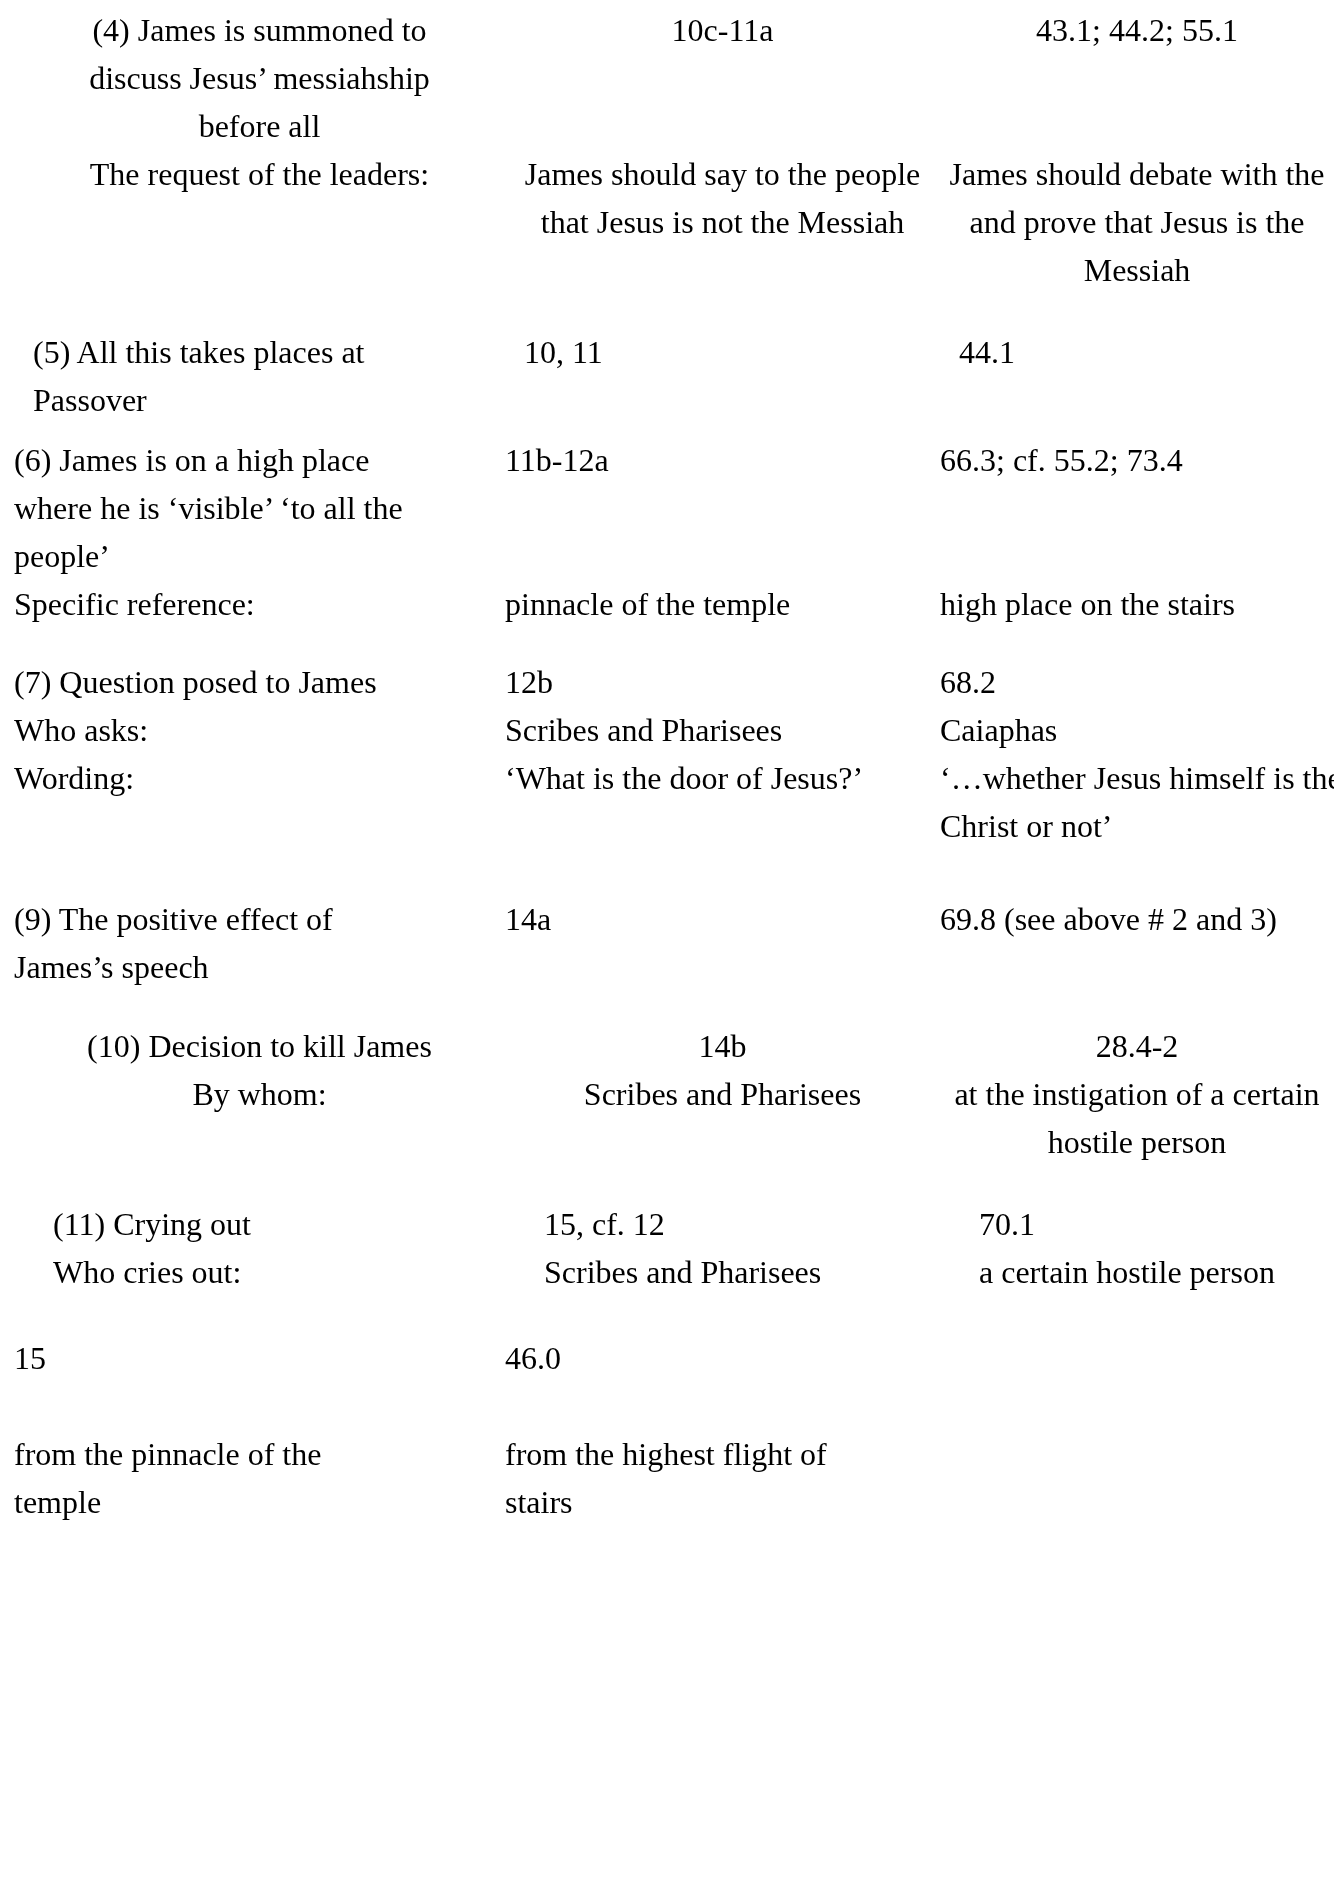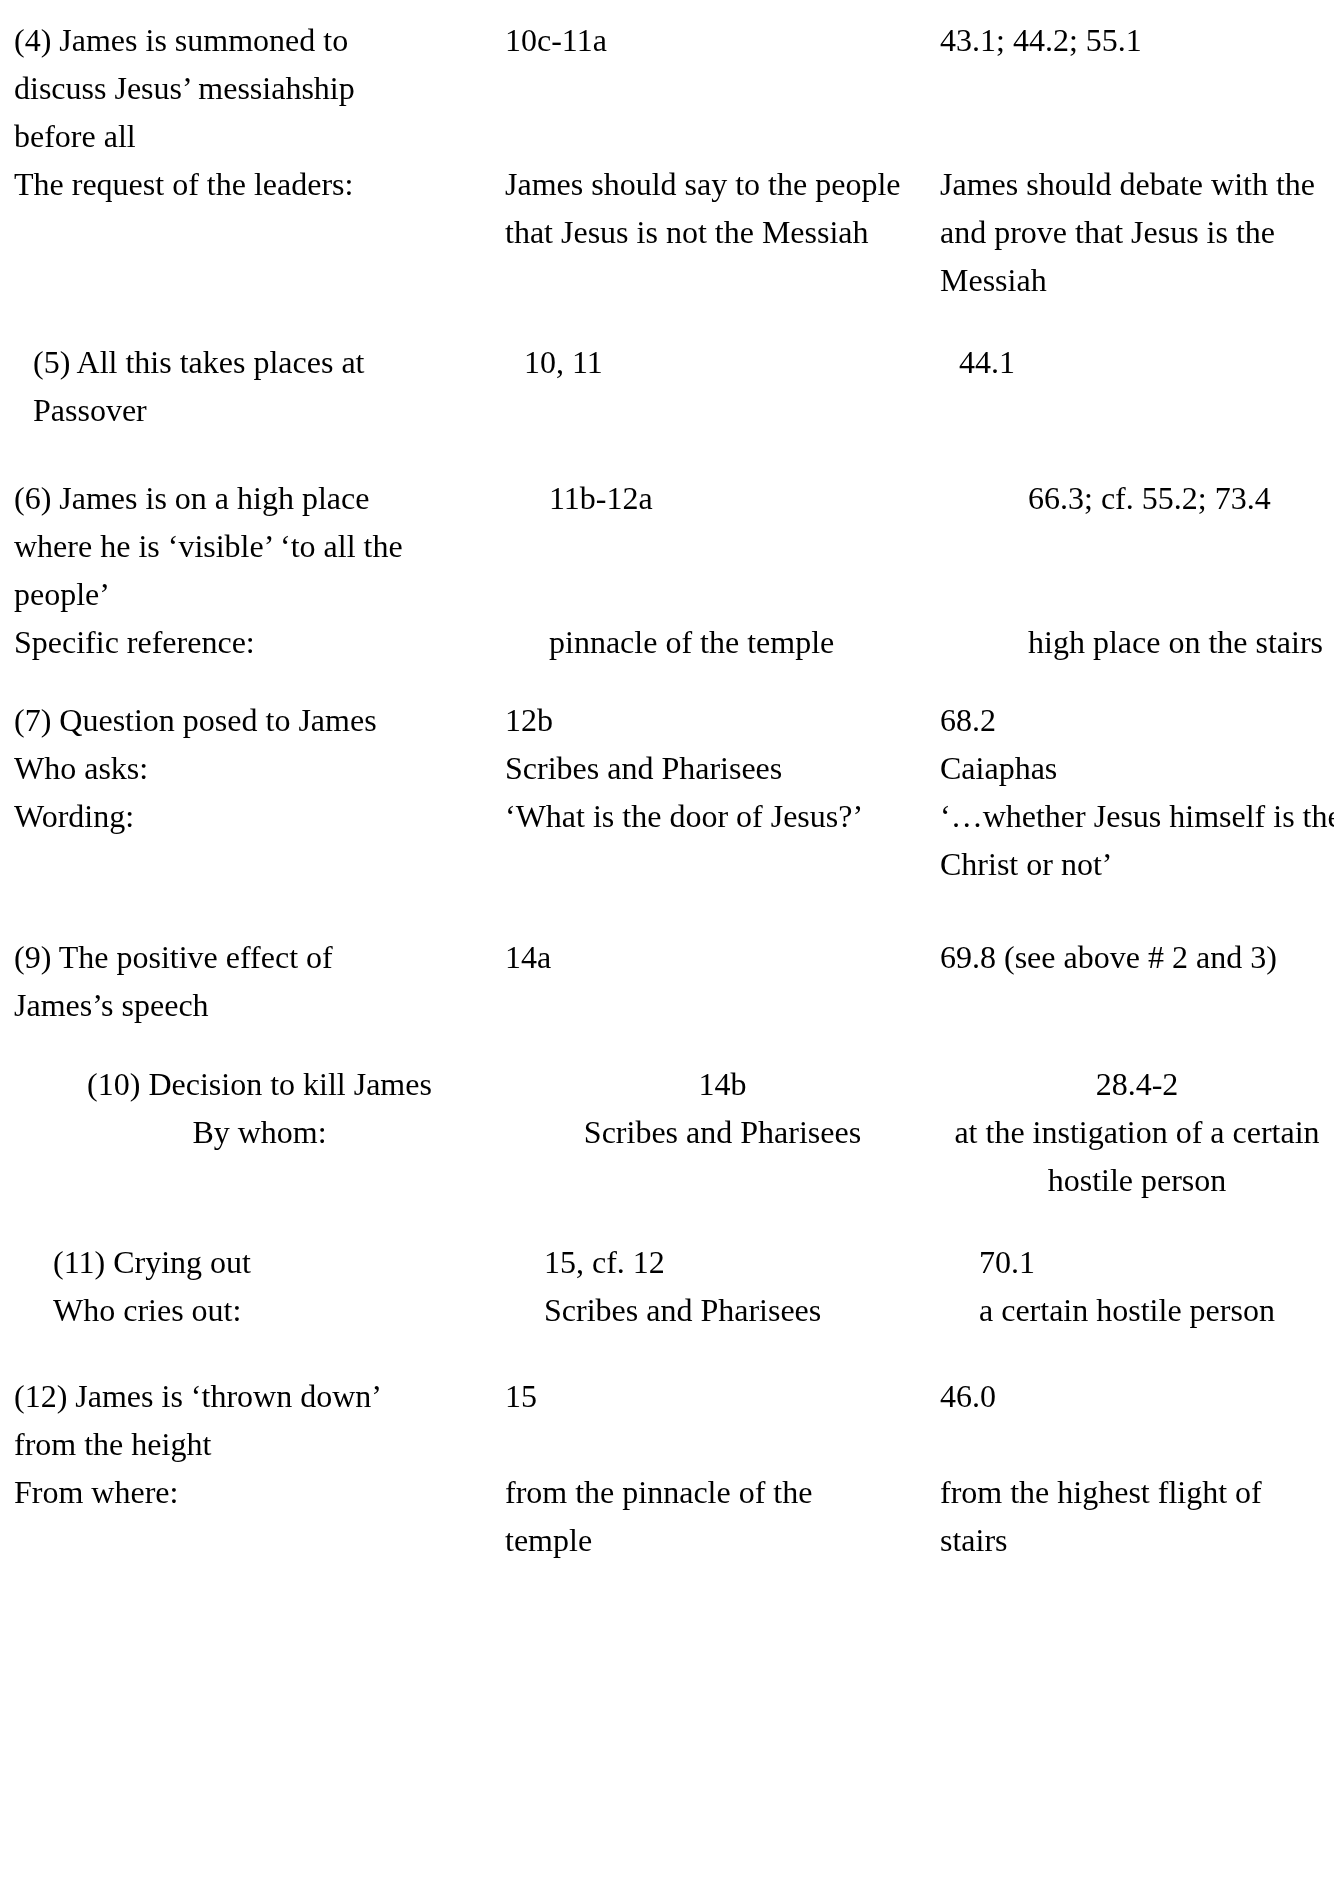--- a/index.html
+++ b/index.html
@@ -30,23 +30,23 @@
   .row-block {
     display: grid;
     grid-template-columns: 491px 435px 1fr;
   }
   .cell {
     white-space: pre;      
     min-width: 0;
     overflow: visible;
   }
   
-  .row-block:nth-child(1) { margin-top: 15px; }
+  .row-block:nth-child(1) { margin-top: 5px; text-align: center; }
   .row-block:nth-child(2) { margin-top: 34px; margin-left: 19px; }
-  .row-block:nth-child(3) { margin-top: 40px; gap: 44px; }
+  .row-block:nth-child(3) { margin-top: 12px; }
   .row-block:nth-child(4) { margin-top: 30px; }
   .row-block:nth-child(5) { margin-top: 45px; }
   .row-block:nth-child(6) { margin-top: 31px; text-align: center; }
   .row-block:nth-child(7) { margin-top: 34px; margin-left: 39px; }
   .row-block:nth-child(8) { margin-top: 38px; }
   .row-block:nth-child(9) { margin-top: 29px; }
 </style>
 </head>
 <body>
 
@@ -126,23 +126,20 @@
   <div class="row-block">
     <div class="cell c1">(11) Crying out
 Who cries out:</div>
     <div class="cell c2">15, cf. 12
 Scribes and Pharisees</div>
     <div class="cell c3">70.1
 a certain hostile person</div>
   </div>
 
   <div class="row-block">
-    <div class="cell c1">(12) James is ‘thrown down’
-from the height
-From where:</div>
     <div class="cell c2">15
 
 from the pinnacle of the
 temple</div>
     <div class="cell c3">46.0
 
 from the highest flight of
 stairs</div>
   </div>
 </div>

